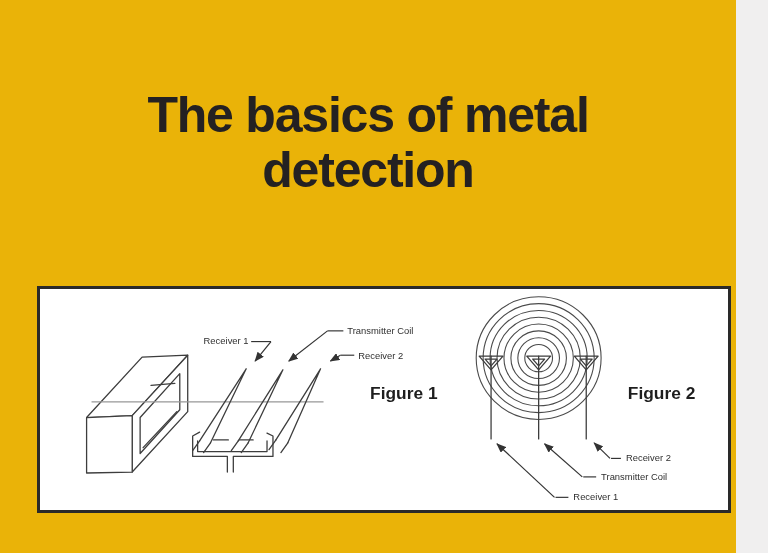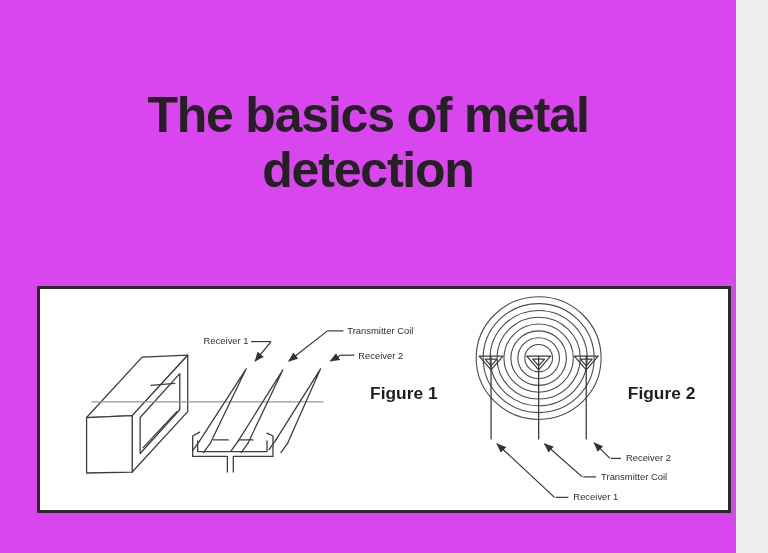--- a/index.html
+++ b/index.html
@@ -8,21 +8,21 @@
     width: 768px;
     height: 553px;
     background: #f0efef;
     overflow: hidden;
     font-family: "Liberation Sans", sans-serif;
   }
   .stage {
     position: relative;
     width: 736px;
     height: 553px;
-    background: #d946ef;
+    background: #eab308;
   }
   .page-title {
     position: absolute;
     top: 88px;
     left: 50%;
     transform: translateX(-50%);
     width: 540px;
     text-align: center;
     font-weight: bold;
     font-size: 50px;

